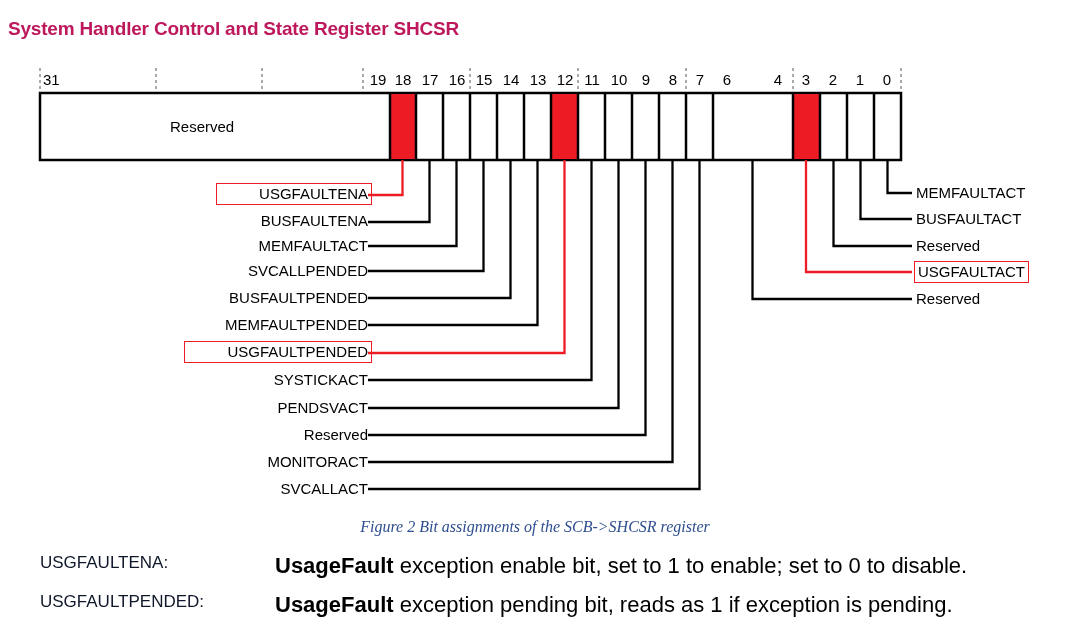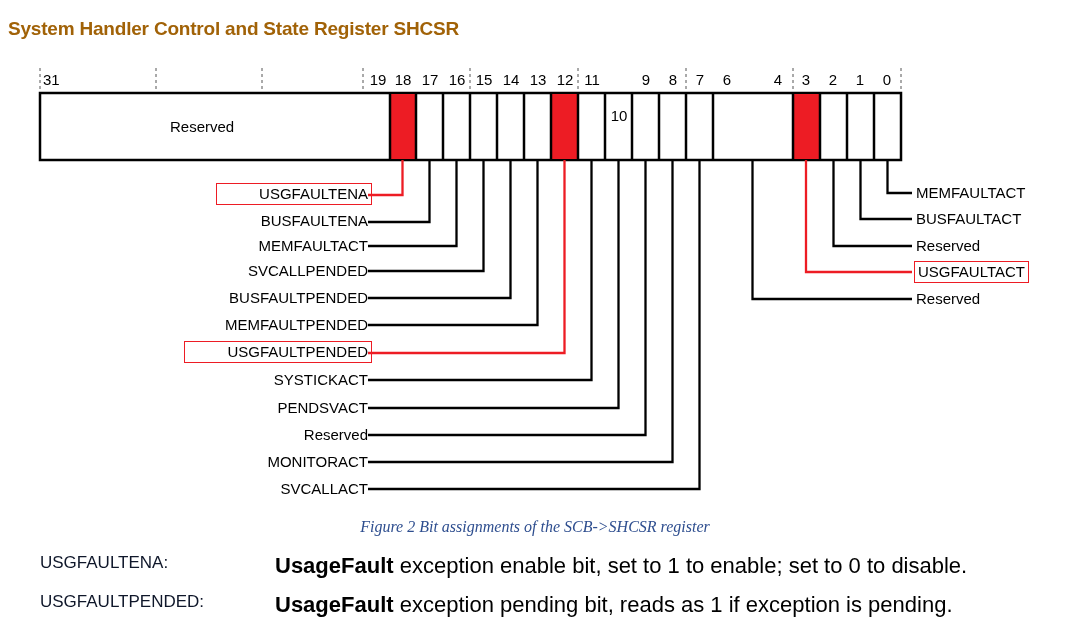--- a/index.html
+++ b/index.html
@@ -5,21 +5,21 @@
   html,body{margin:0;padding:0;}
   body{
     width:1070px;height:633px;background:#ffffff;
     font-family:"Liberation Sans",sans-serif;
     overflow:hidden;position:relative;
   }
   #root{position:absolute;left:0;top:0;width:1070px;height:633px;}
 
   .title{
     position:absolute;left:8px;top:18px;
-    font-size:19px;font-weight:bold;color:#a16207;
+    font-size:19px;font-weight:bold;color:#be185d;
     letter-spacing:-0.2px;white-space:nowrap;
   }
 
   
   svg.figure{position:absolute;left:0;top:0;width:1070px;height:633px;}
 
   
   .bitnum{
     position:absolute;font-size:15px;color:#000;
     text-align:center;line-height:16px;white-space:nowrap;
@@ -151,21 +151,21 @@
   <div class="bitnum" style="left:43px;top:72px;width:24px;text-align:left;">31</div>
   <div class="bitnum" style="left:366px;top:72px;width:24px;">19</div>
   <div class="bitnum" style="left:391px;top:72px;width:24px;">18</div>
   <div class="bitnum" style="left:418px;top:72px;width:24px;">17</div>
   <div class="bitnum" style="left:445px;top:72px;width:24px;">16</div>
   <div class="bitnum" style="left:472px;top:72px;width:24px;">15</div>
   <div class="bitnum" style="left:499px;top:72px;width:24px;">14</div>
   <div class="bitnum" style="left:526px;top:72px;width:24px;">13</div>
   <div class="bitnum" style="left:553px;top:72px;width:24px;">12</div>
   <div class="bitnum" style="left:580px;top:72px;width:24px;">11</div>
-  <div class="bitnum" style="left:607px;top:72px;width:24px;margin-top:36px;">10</div>
+  <div class="bitnum" style="left:607px;top:72px;width:24px;">10</div>
   <div class="bitnum" style="left:634px;top:72px;width:24px;">9</div>
   <div class="bitnum" style="left:661px;top:72px;width:24px;">8</div>
   <div class="bitnum" style="left:688px;top:72px;width:24px;">7</div>
   <div class="bitnum" style="left:715px;top:72px;width:24px;">6</div>
   <div class="bitnum" style="left:766px;top:72px;width:24px;">4</div>
   <div class="bitnum" style="left:794px;top:72px;width:24px;">3</div>
   <div class="bitnum" style="left:821px;top:72px;width:24px;">2</div>
   <div class="bitnum" style="left:848px;top:72px;width:24px;">1</div>
   <div class="bitnum" style="left:875px;top:72px;width:24px;">0</div>
 

